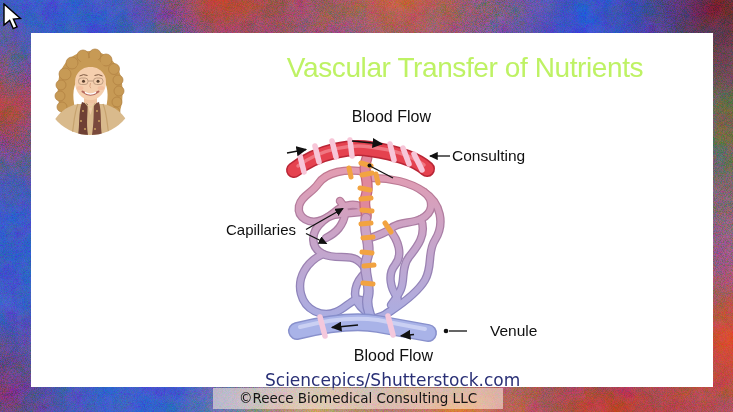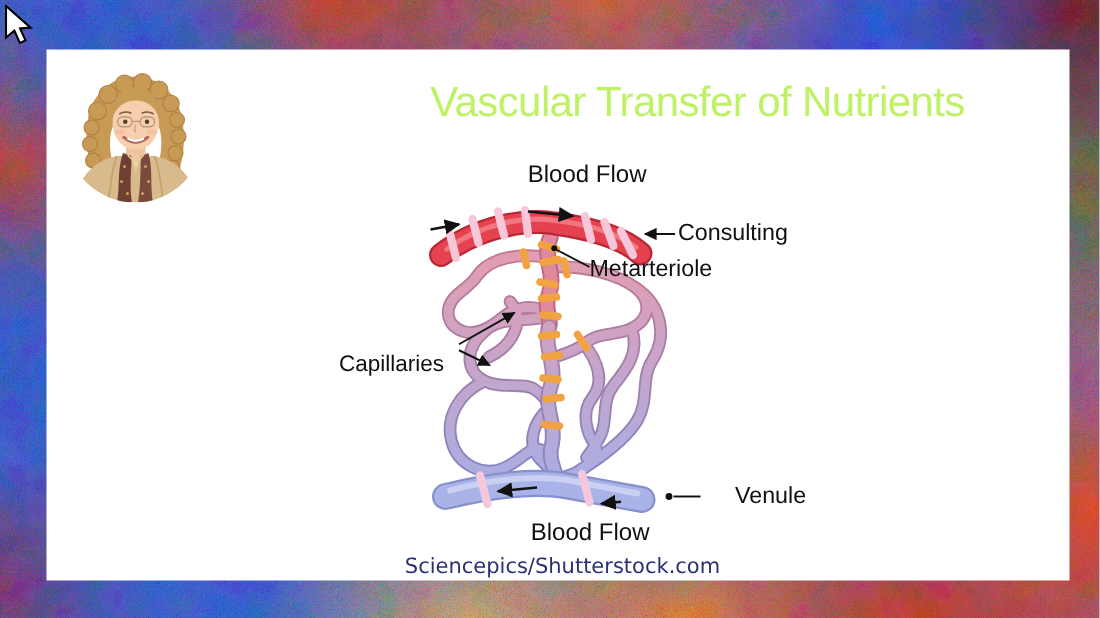--- a/index.html
+++ b/index.html
@@ -31,25 +31,25 @@
   .card{position:absolute;left:31px;top:33px;width:682px;height:354px;background:#ffffff;}
   .avatar{position:absolute;left:44px;top:43px;width:92px;height:92px;border-radius:50%;
           overflow:hidden;background:#fff;}
   .title{position:absolute;left:250px;top:52px;width:430px;text-align:center;
          font-size:28px;letter-spacing:-.4px;color:#bef264;}
   .lbl{position:absolute;white-space:nowrap;color:#101010;font-size:15.5px;}
   .lbl.center{text-align:right;}
   #blood-flow-top{left:331px;top:108px;width:100px;font-size:16px;}
   #arteriole-label{left:452px;top:147px;}
   #metarteriole-label{left:393px;top:171px;}
-  #capillaries-label{left:226px;top:234px;font-size:15px;}
+  #capillaries-label{left:226px;top:221px;font-size:15px;}
   #venule-label{left:490px;top:322px;text-align:center;}
   #blood-flow-bottom{left:333px;top:347px;width:100px;font-size:16px;}
   .attribution{position:absolute;left:265px;top:370px;width:220px;text-align:center;
-               font-size:14px;color:#2a3076;font-family:"DejaVu Sans",sans-serif;}
+               font-size:17px;color:#2a3076;font-family:"DejaVu Sans",sans-serif;}
   .footer-strip{position:absolute;left:213px;top:388px;width:290px;height:21px;
                 background:rgba(255,240,228,.55);}
   .footer{position:absolute;left:0;top:2px;width:290px;text-align:center;font-size:13.5px;
           color:#141414;font-family:"DejaVu Sans",sans-serif;}
   .diagram,.cursor{position:absolute;pointer-events:none;}
   .diagram{left:0;top:0;}
   .cursor{left:2px;top:3px;}
 </style>
 </head>
 <body>
@@ -240,25 +240,27 @@
       <path d="M306,229.5 L343,208.5" marker-end="url(#ah)"></path>
       <path d="M306,233.5 L326.5,243.5" marker-end="url(#ah)"></path>
       <path d="M467,331 L449,331"></path>
     </g>
     <circle cx="369.5" cy="165.5" r="2" fill="#111"></circle>
     <circle cx="446" cy="331" r="2.3" fill="#111"></circle>
   </svg>
 
   <div class="lbl center" id="blood-flow-top">Blood Flow</div>
   <div class="lbl" id="arteriole-label">Consulting</div>
-  <div class="lbl" id="metarteriole-label">Metarteriole</div>
   <div class="lbl" id="capillaries-label">Capillaries</div>
   <div class="lbl" id="venule-label">Venule</div>
   <div class="lbl center" id="blood-flow-bottom">Blood Flow</div>
 
   <div class="attribution">Sciencepics/Shutterstock.com</div>
 
+  <div class="footer-strip">
+    <div class="footer">©Reece Biomedical Consulting LLC</div>
+  </div>
 
   <svg class="cursor" width="24" height="28" viewBox="0 0 24 28">
     <polygon points="2,1 2,22 7.6,17.4 11.2,25.6 15,23.9 11.4,16 18.4,15.4" fill="#ffffff" stroke="#000" stroke-width="1.4"></polygon>
   </svg>
 
 </div>
 
 </body></html>

